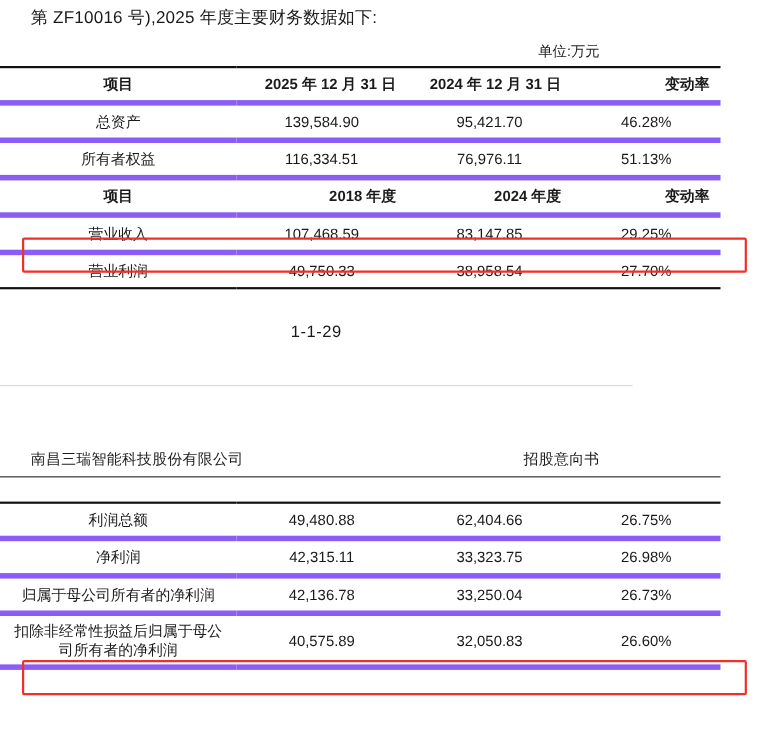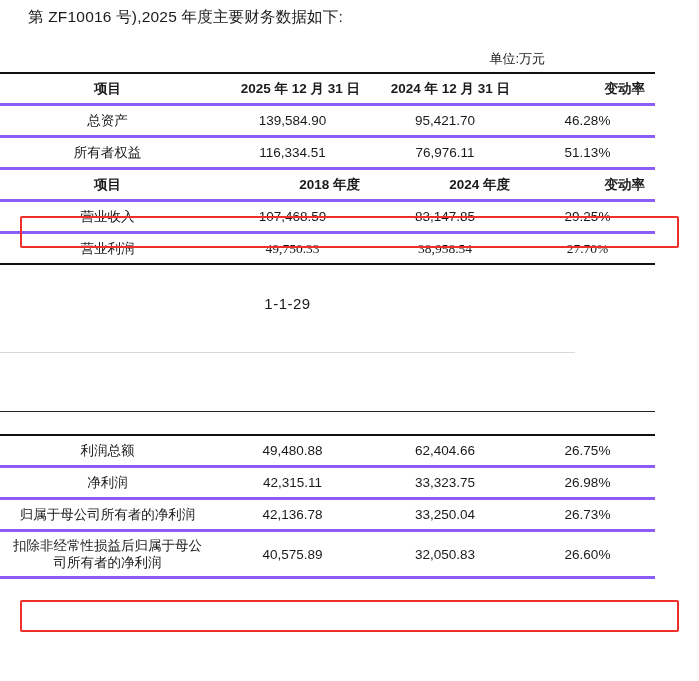--- a/index.html
+++ b/index.html
@@ -24,31 +24,30 @@
     line-height: 22px;
     padding: 6px 0 10px 28px;
     letter-spacing: 0.2px;
     white-space: nowrap;
   }
   .unit-line {
     text-align: right;
     font-size: 13px;
     padding: 0 30px 4px 0;
     color: #1a1a1a;
-    margin-top: 12px;
   }
   table.fin {
     border-collapse: collapse;
     table-layout: fixed;
     margin: 0 auto;
     width: 655px;
   }
   table.fin td {
     border-top: 1px solid #222;
-    border-bottom: 3px solid #8b5cf6;
+    border-bottom: 5px solid #8b5cf6;
     font-size: 13.5px;
     height: 29px;
     padding: 0 10px;
     vertical-align: middle;
   }
   table.fin td.lbl {
     text-align: center;
   }
   table.fin td.num {
     text-align: center;
@@ -58,21 +57,20 @@
     font-weight: bold;
   }
   table.fin tr.hdr td.lbl {
     text-align: center;
   }
   table.fin tr.thick-top td {
     border-top: 2px solid #111;
   }
   table.fin tr.thick-bottom td {
     border-bottom: 2px solid #111;
-    font-family: Liberation Serif, serif;
   }
   .col-a { width: 215px; }
   .col-b { width: 155px; }
   .col-c { width: 150px; }
   .col-d { width: 135px; }
 
   .page-num {
     text-align: center;
     font-size: 15px;
     padding: 30px 0 8px 0;
@@ -174,20 +172,24 @@
       </tr>
     </tbody>
   </table>
 
   <div class="page-num">1-1-29</div>
 
   <div class="page-break"></div>
 
   <div class="gap"></div>
 
+  <div class="doc-header">
+    <div class="left">南昌三瑞智能科技股份有限公司</div>
+    <div class="right">招股意向书</div>
+  </div>
   <div class="header-rule"></div>
 
   <div class="spacer-2"></div>
 
   <table class="fin">
     <colgroup>
       <col class="col-a">
         <col class="col-b">
         <col class="col-c">
         <col class="col-d">

